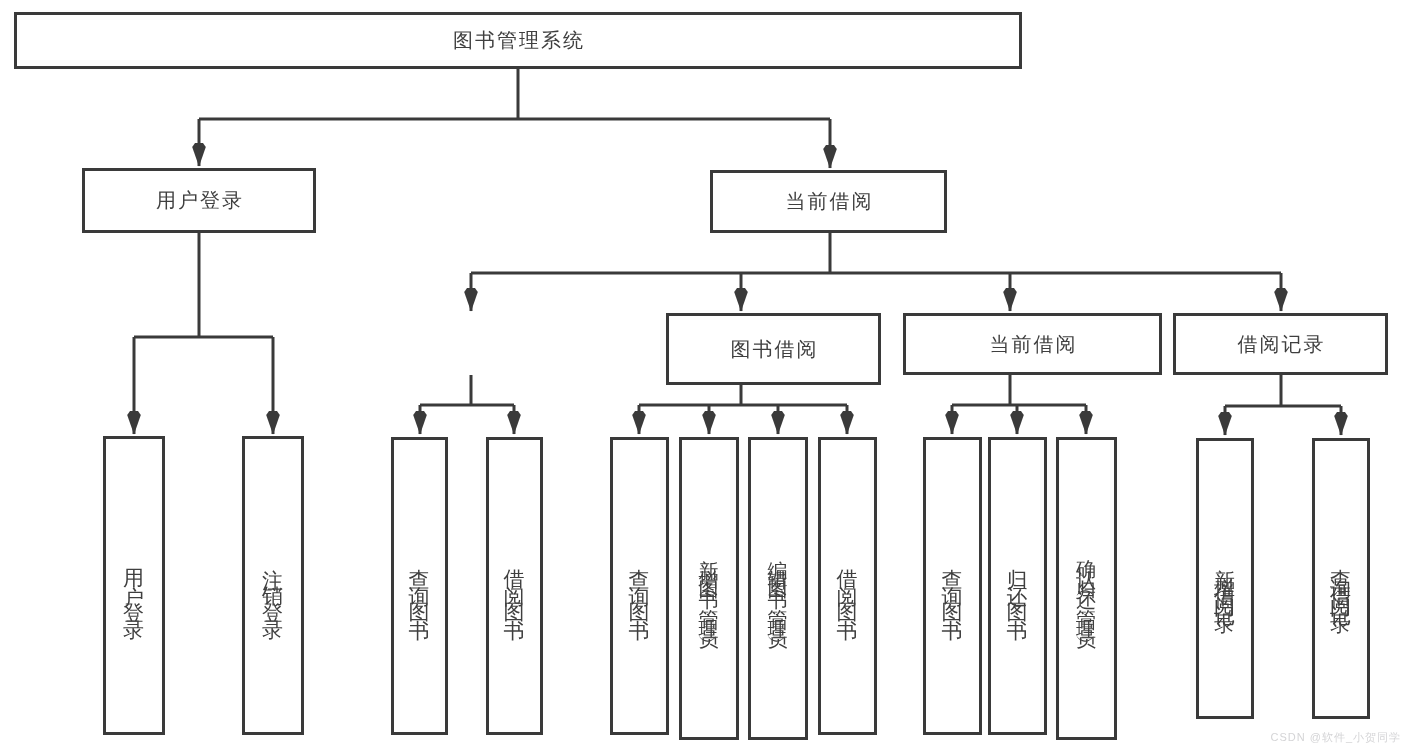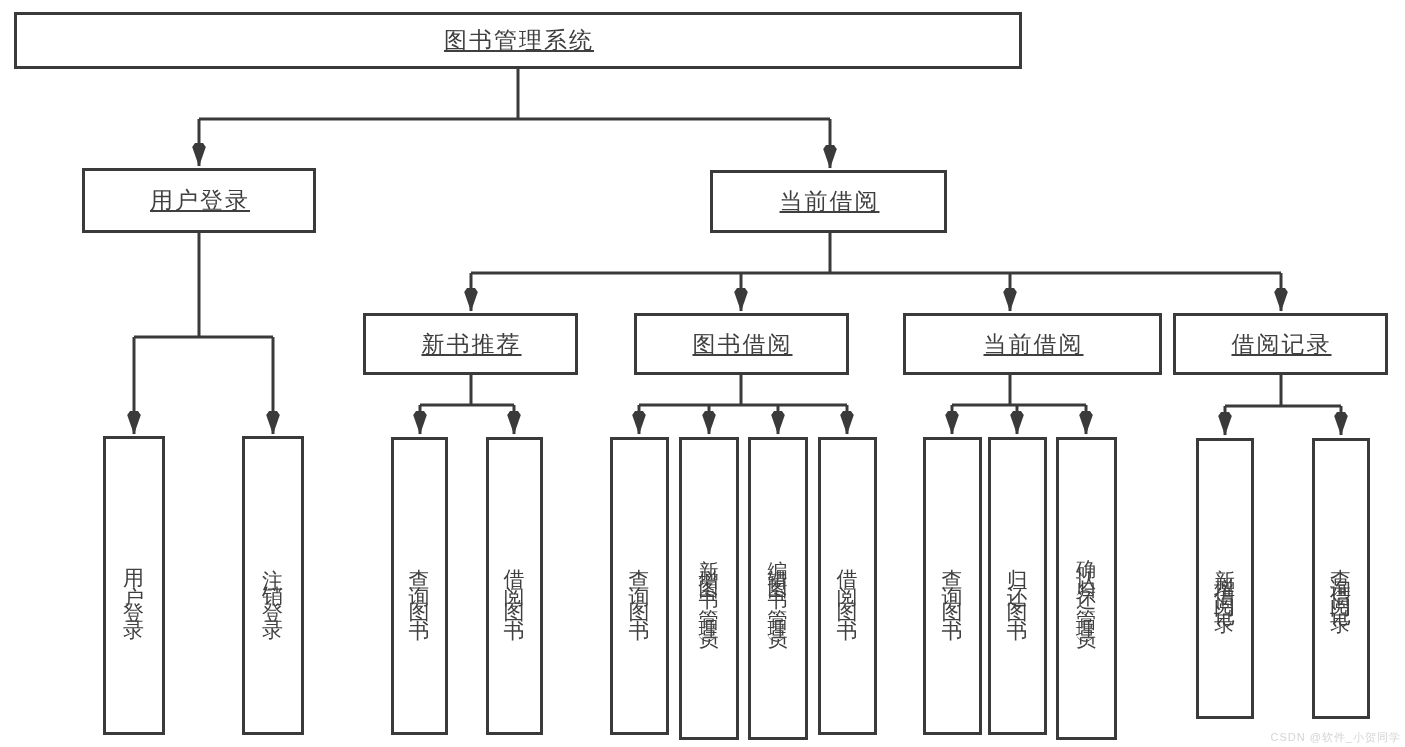--- a/index.html
+++ b/index.html
@@ -26,25 +26,24 @@
     box-sizing: border-box;
     background: #ffffff;
     border: 3px solid #3a3a3a;
     color: #3f3f3f;
     display: flex;
     align-items: center;
     justify-content: center;
     z-index: 2;
   }
   .hbox {
-    font-size: 23px;
+    font-size: 20px;
     letter-spacing: 2px;
     text-indent: 2px;
     white-space: nowrap;
-    text-decoration: underline;
   }
   .vbox {
     font-size: 21px;
     writing-mode: vertical-rl;
     line-height: 1;
     white-space: nowrap;
   }
   .sp4 { letter-spacing: 17px; }
   .sp6 { letter-spacing: 9px; }
   .sp9 { letter-spacing: 10px; font-size: 20px; }
@@ -100,22 +99,21 @@
       <line x1="1225" y1="406" x2="1225" y2="435" marker-end="url(#arrow)"></line>
       <line x1="1341" y1="406" x2="1341" y2="435" marker-end="url(#arrow)"></line>
     </g>
   </svg>
 
   <div class="node hbox" style="left:14px; top:12px; width:1008px; height:57px">图书管理系统</div>
 
   <div class="node hbox" style="left:82px; top:168px; width:234px; height:65px">用户登录</div>
   <div class="node hbox" style="left:710px; top:170px; width:237px; height:63px">当前借阅</div>
 
-  <div class="node hbox" style="left:363px; top:313px; width:215px; height:62px">新书推荐</div>
-  <div class="node hbox" style="left:634px; top:313px; width:215px; height:62px">图书借阅</div>
+  <div class="node hbox" style="left:666px; top:313px; width:215px; height:72px">图书借阅</div>
   <div class="node hbox" style="left:903px; top:313px; width:259px; height:62px">当前借阅</div>
   <div class="node hbox" style="left:1173px; top:313px; width:215px; height:62px">借阅记录</div>
 
   <div class="node vbox sp4" style="left:103px; top:436px; width:62px; height:299px">用户登录</div>
   <div class="node vbox sp4" style="left:242px; top:436px; width:62px; height:299px">注销登录</div>
 
   <div class="node vbox sp4" style="left:391px; top:437px; width:57px; height:298px">查询图书</div>
   <div class="node vbox sp4" style="left:486px; top:437px; width:57px; height:298px">借阅图书</div>
 
   <div class="node vbox sp4" style="left:610px; top:437px; width:59px; height:298px">查询图书</div>

